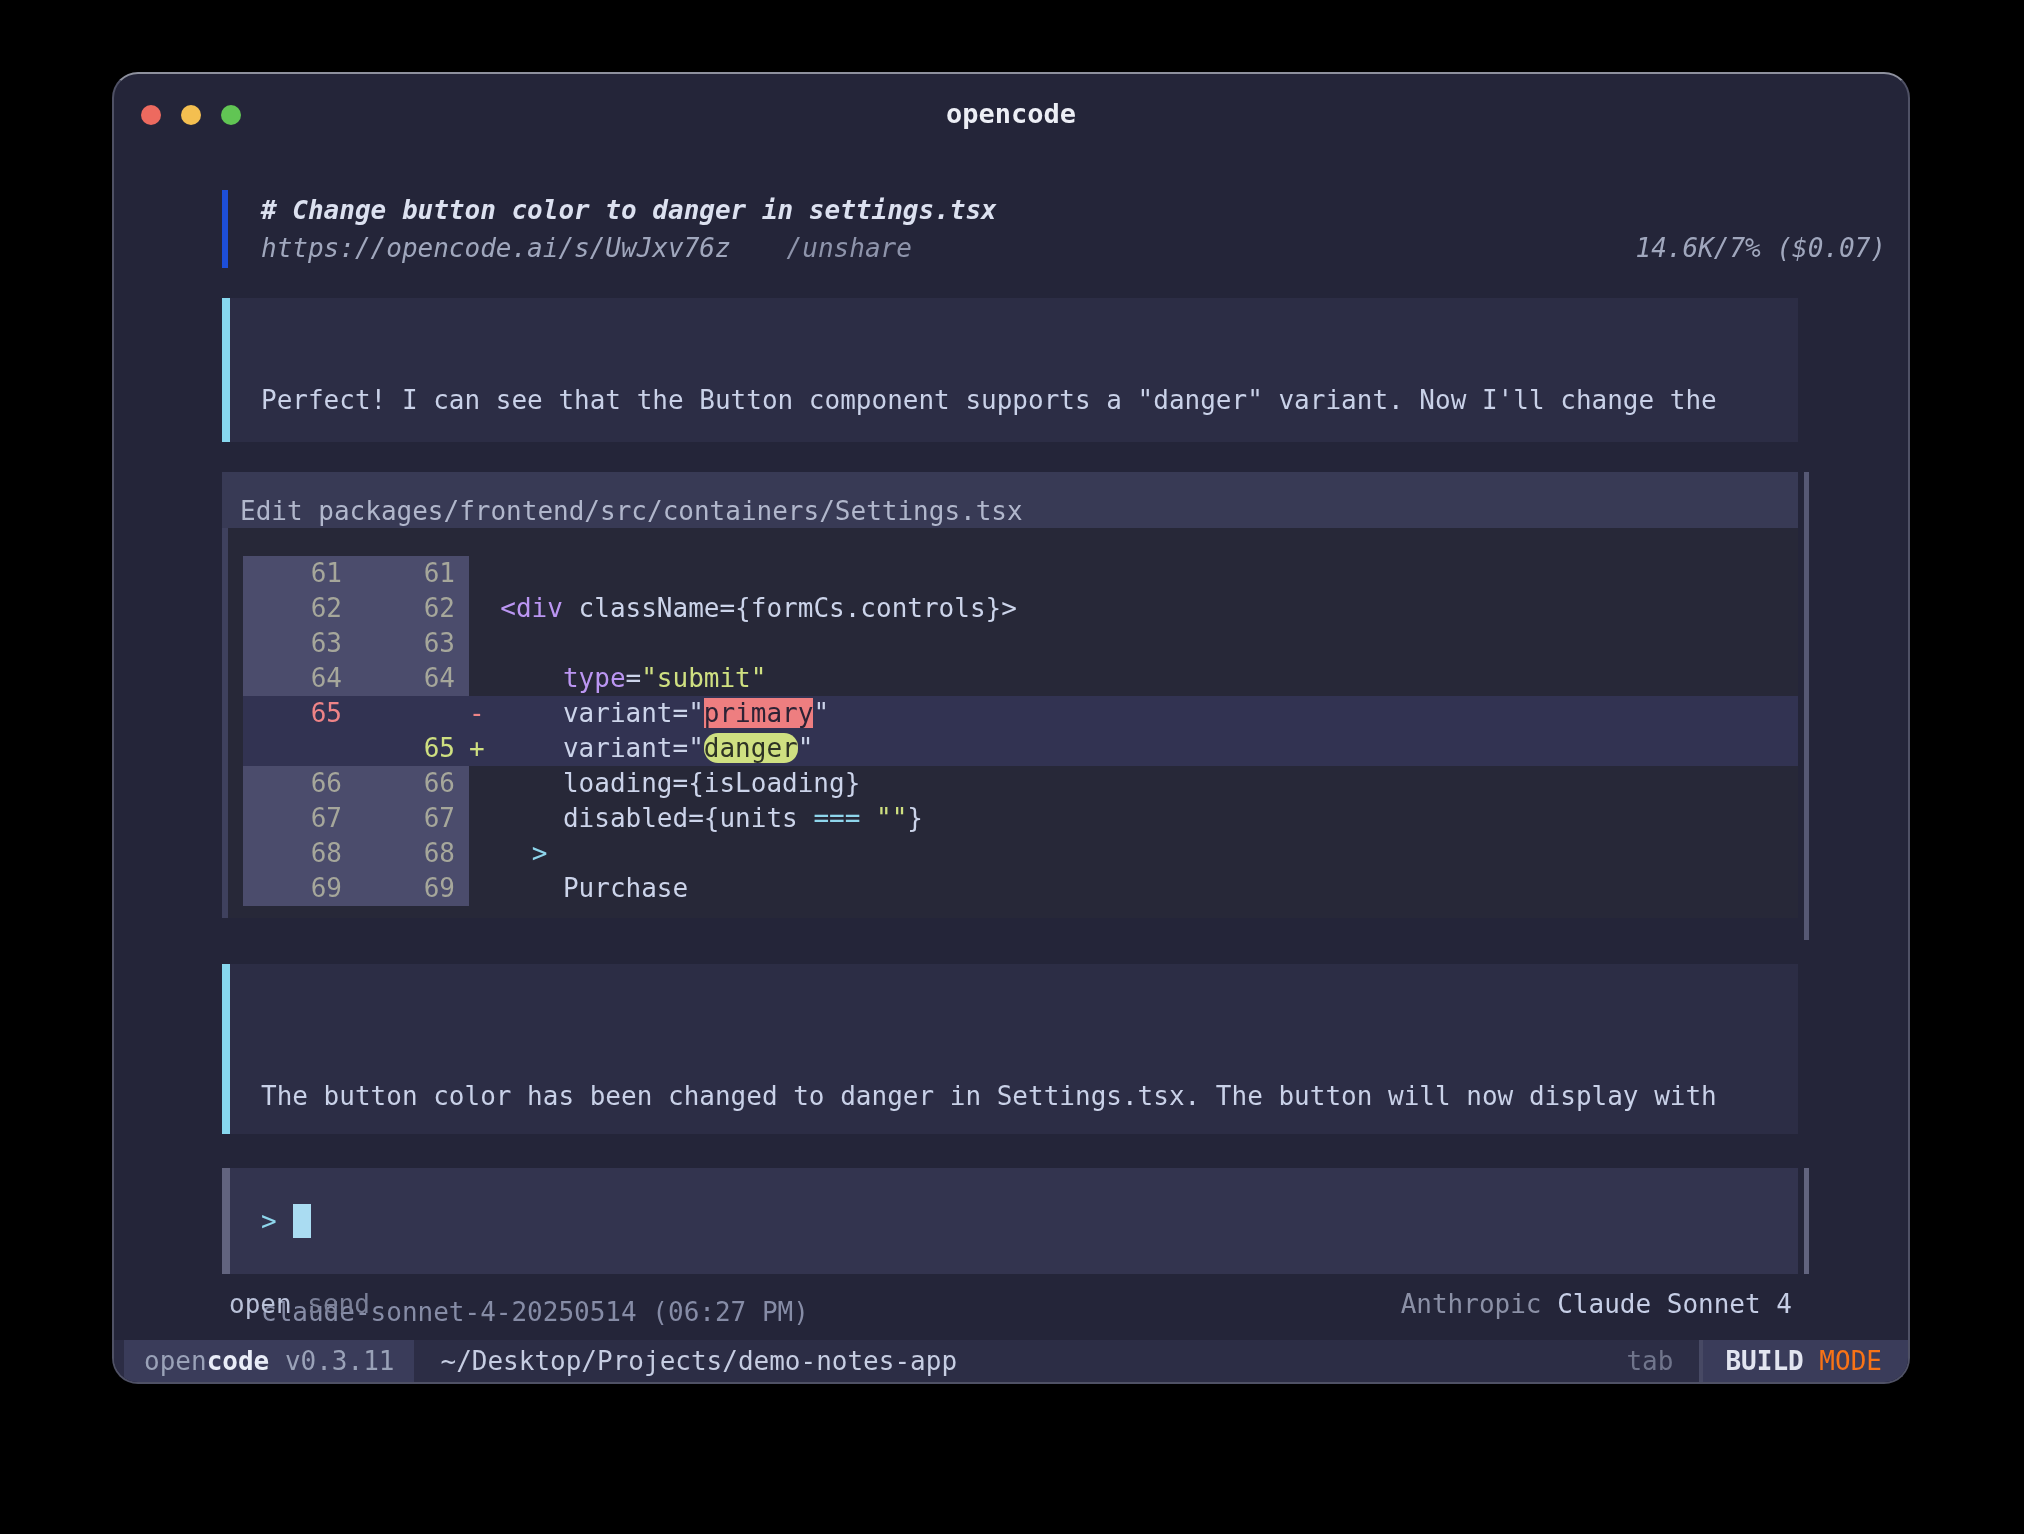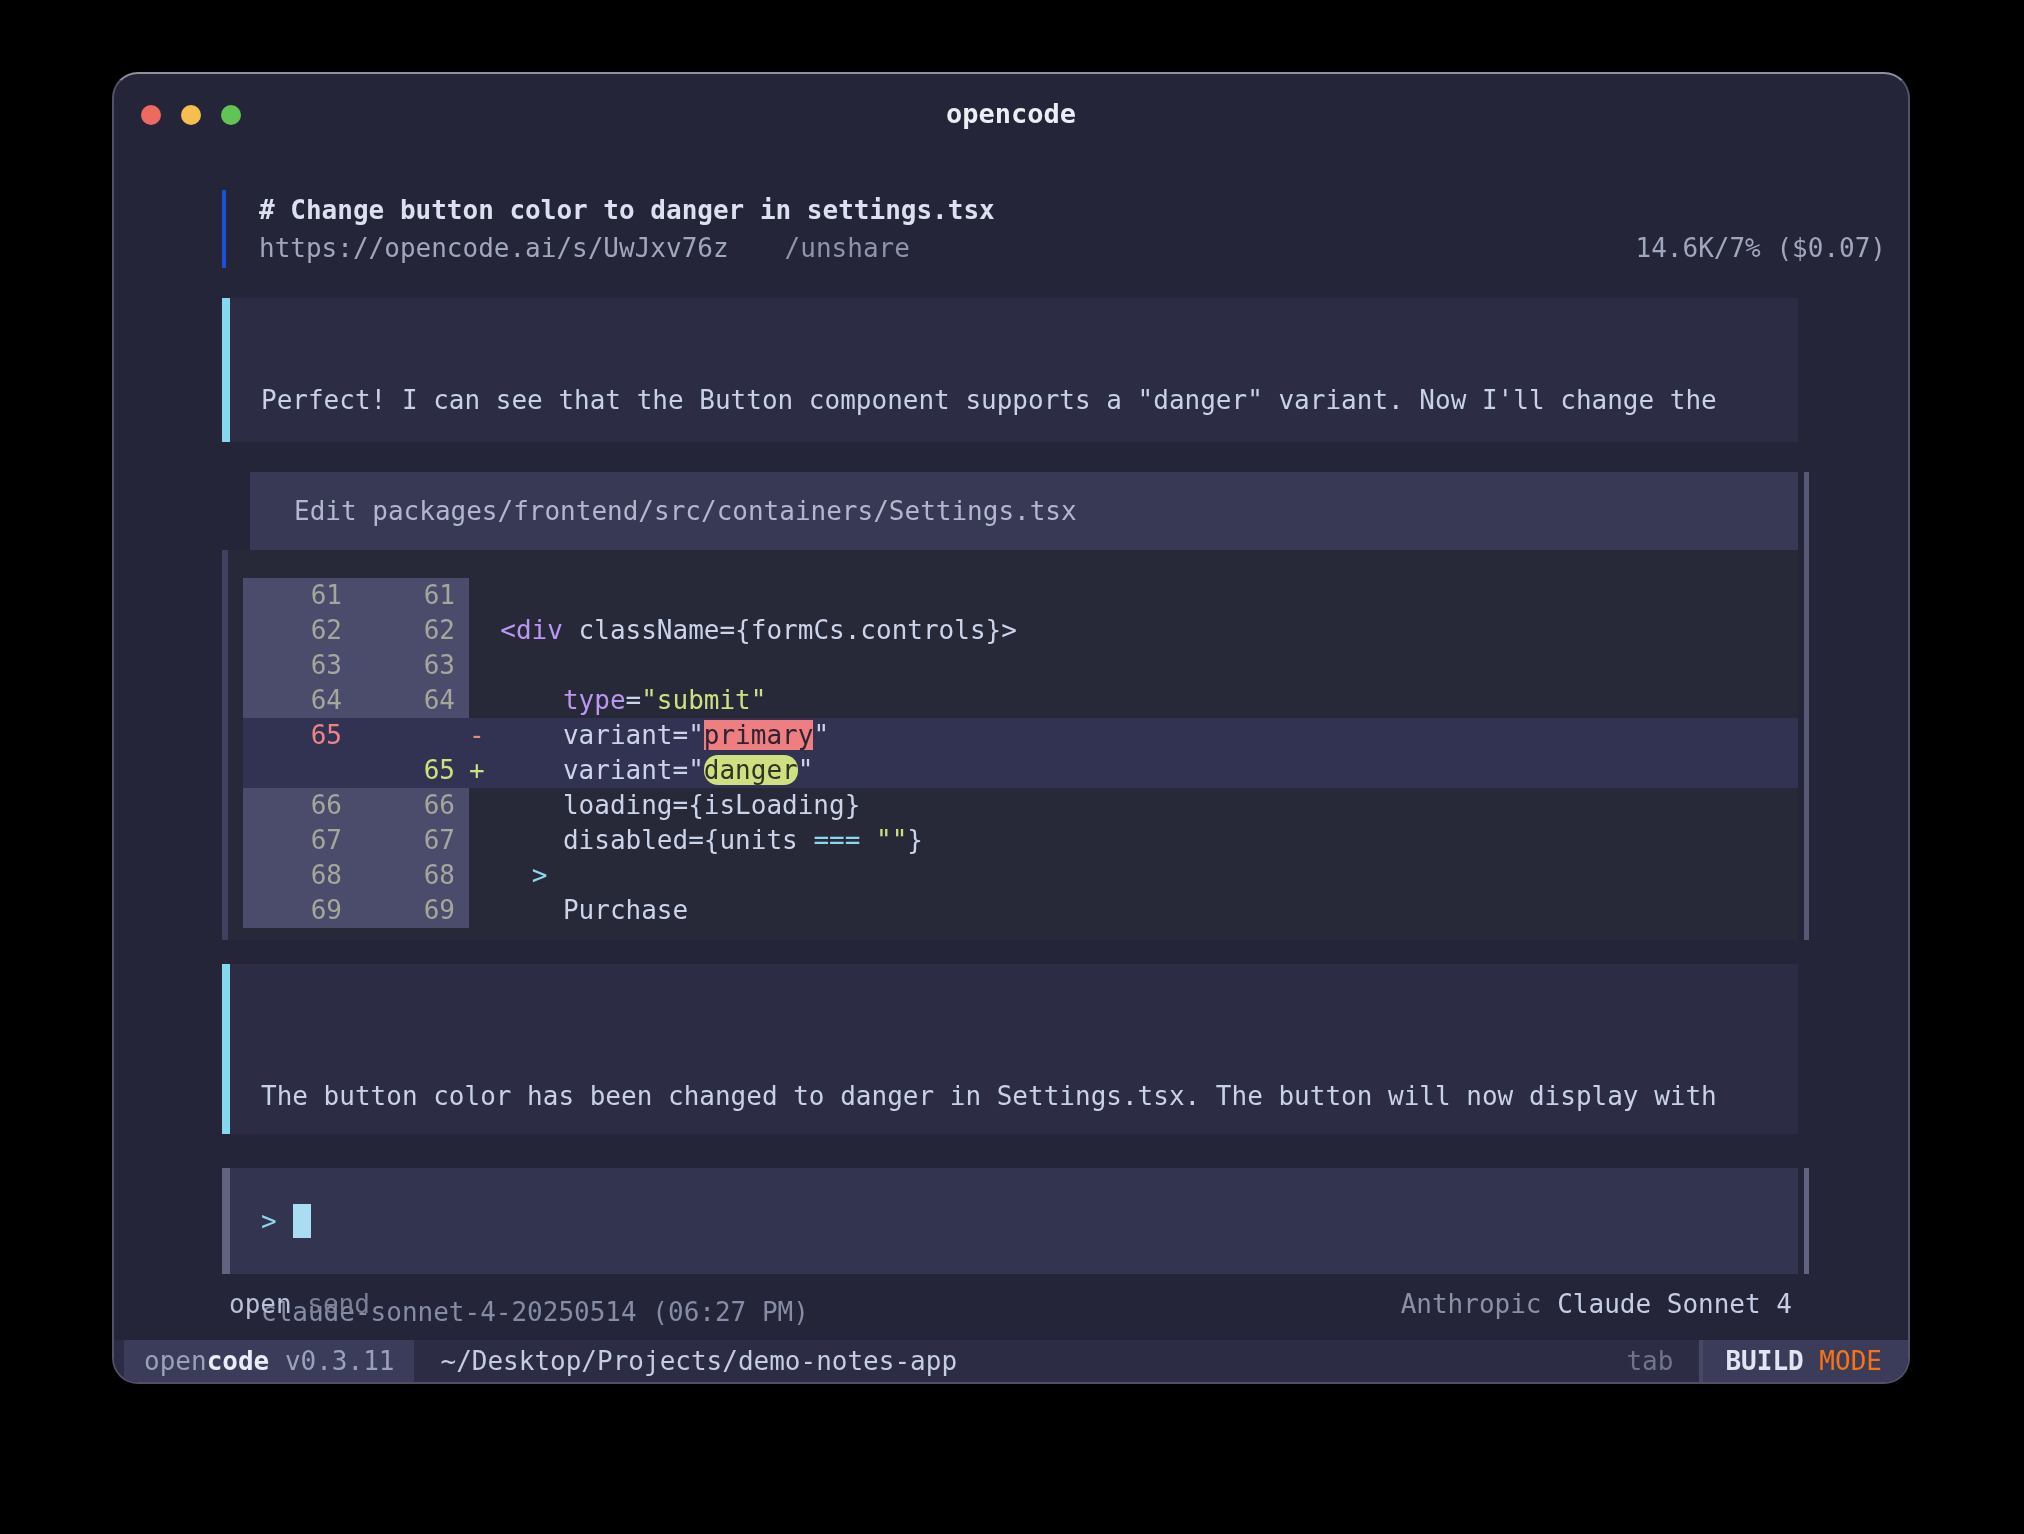--- a/index.html
+++ b/index.html
@@ -12,38 +12,38 @@
   
   .titlebar { position:absolute; top:0; left:0; right:0; height:116px; }
   .light { position:absolute; top:31px; width:20px; height:20px; border-radius:50%; }
   .light.red { left:27px; background:#ed6a5f; }
   .light.yellow { left:67px; background:#f4bf50; }
   .light.green { left:107px; background:#61c554; }
   .wtitle { position:absolute; top:24px; left:0; width:100%; text-align:center;
             font-weight:bold; font-size:27px; color:#eceef5; }
   
   .hblock { position:absolute; left:108px; top:116px; width:1712px; height:78px;
-            border-left:4px solid #1d4ed8; border-right:6px solid #494b66;
-            padding:1px 42px 0 33px; line-height:38px; }
+            border-left:6px solid #1d4ed8; border-right:6px solid #494b66;
+            padding:1px 42px 0 33px; line-height:38px;font-style:italic; }
   .hline1 { font-weight:bold; color:#dce1f0; white-space:pre; }
   .hline2 { display:flex; color:#a0a7bd; white-space:pre; }
   .unshare { margin-left:56px; color:#8e94ab; }
   .stats { margin-left:auto; color:#a0a7bd; }
   
   .msg { position:absolute; left:108px; width:1576px; background:#2c2d45;
          border-left:8px solid #87d7ee; padding-left:31px; padding-right:30px;
          line-height:36px; white-space:pre; }
   .msg1 { top:224px; height:144px; padding-top:12px; }
   .msg2 { top:890px; height:170px; padding-top:42px; }
   .mline { color:#c9d1e8; }
   .meta { color:#868ca6; }
   
   .diff { position:absolute; left:108px; top:398px; width:1576px; }
-  .diff-header { height:78px; line-height:78px; background:#383a55; color:#b1b7cc;
-                 padding-left:44px; white-space:pre;margin-left:28px; }
+  .diff-header { height:56px; line-height:78px; background:#383a55; color:#b1b7cc;
+                 padding-left:18px; white-space:pre; }
   .diff-body { height:390px; background:#272838; border-left:6px solid #3f415e;
                padding:28px 0 12px 15px; }
   .drow { display:flex; height:35px; line-height:35px; }
   .gutter { display:flex; width:226px; flex:none; }
   .drow.ctx .gutter { background:#4b4c6c; }
   .drow.del, .drow.add { background:#323352; }
   .num { display:block; text-align:right; color:#a6a79b; white-space:pre; }
   .num.old { width:99px; }
   .num.new { width:113px; }
   .drow.del .num.old { color:#ef8487; }

